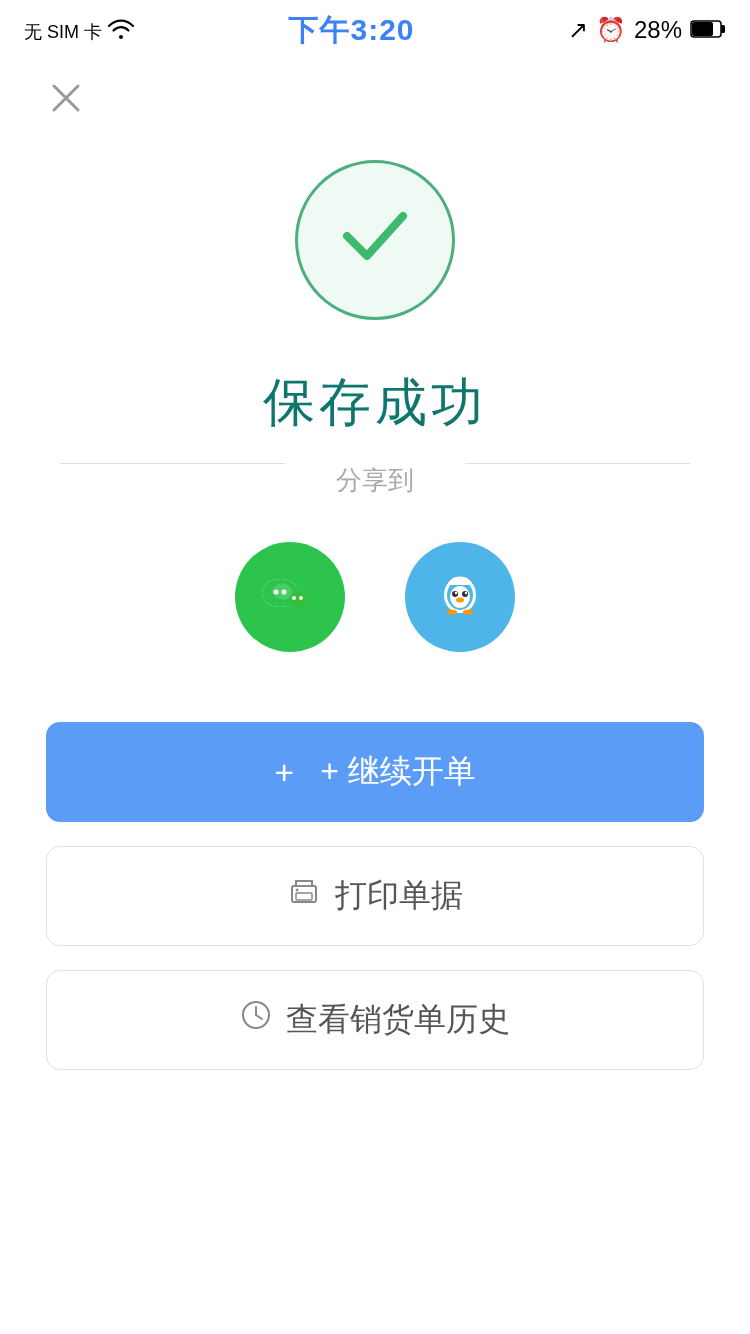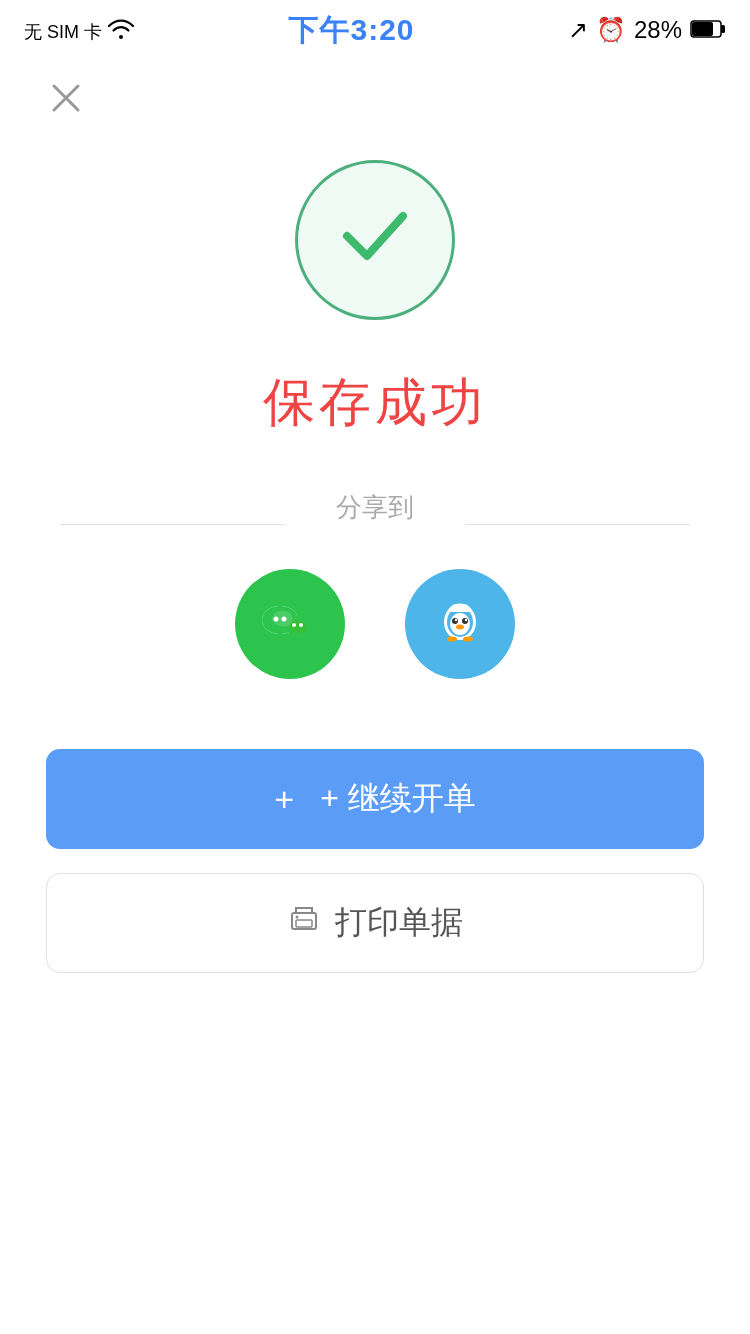--- a/index.html
+++ b/index.html
@@ -84,31 +84,31 @@
     }
     .check-icon {
       font-size: 80px;
       color: #3dba6e;
       line-height: 1;
     }
 
     
     .success-title {
       font-size: 52px;
-      color: #ef4444;
+      color: #0f766e;
       font-weight: 500;
-      margin-bottom: 52px;
+      margin-bottom: 25px;
       letter-spacing: 4px;
     }
 
     
     .divider-row {
       width: 100%;
       display: flex;
-      align-items: flex-end;
+      align-items: flex-start;
       padding: 0 60px;
       margin-bottom: 44px;
       gap: 27px;
     }
     .divider-line {
       flex: 1;
       height: 1px;
       background: #e0e0e0;
     }
     .divider-label {
@@ -290,16 +290,25 @@
         <svg width="34" height="30" viewBox="0 0 34 30" fill="none">
           <rect x="5" y="10" width="24" height="16" rx="2" stroke="#888" stroke-width="2"></rect>
           <path d="M9 10V5h16v5" stroke="#888" stroke-width="2" stroke-linecap="round"></path>
           <rect x="9" y="17" width="16" height="7" rx="1" fill="#fff" stroke="#888" stroke-width="1.5"></rect>
           <circle cx="10" cy="14" r="1.5" fill="#888"></circle>
         </svg>
       </span>
       <span>打印单据</span>
     </button>
 
+    <button class="btn btn-secondary">
+      <span>
+        <svg width="32" height="32" viewBox="0 0 32 32" fill="none">
+          <circle cx="16" cy="16" r="13" stroke="#888" stroke-width="2"></circle>
+          <polyline points="16,8 16,16 22,20" stroke="#888" stroke-width="2" stroke-linecap="round" stroke-linejoin="round"></polyline>
+        </svg>
+      </span>
+      <span>查看销货单历史</span>
+    </button>
 
   </div>
 
 </div>
 
 </body></html>

